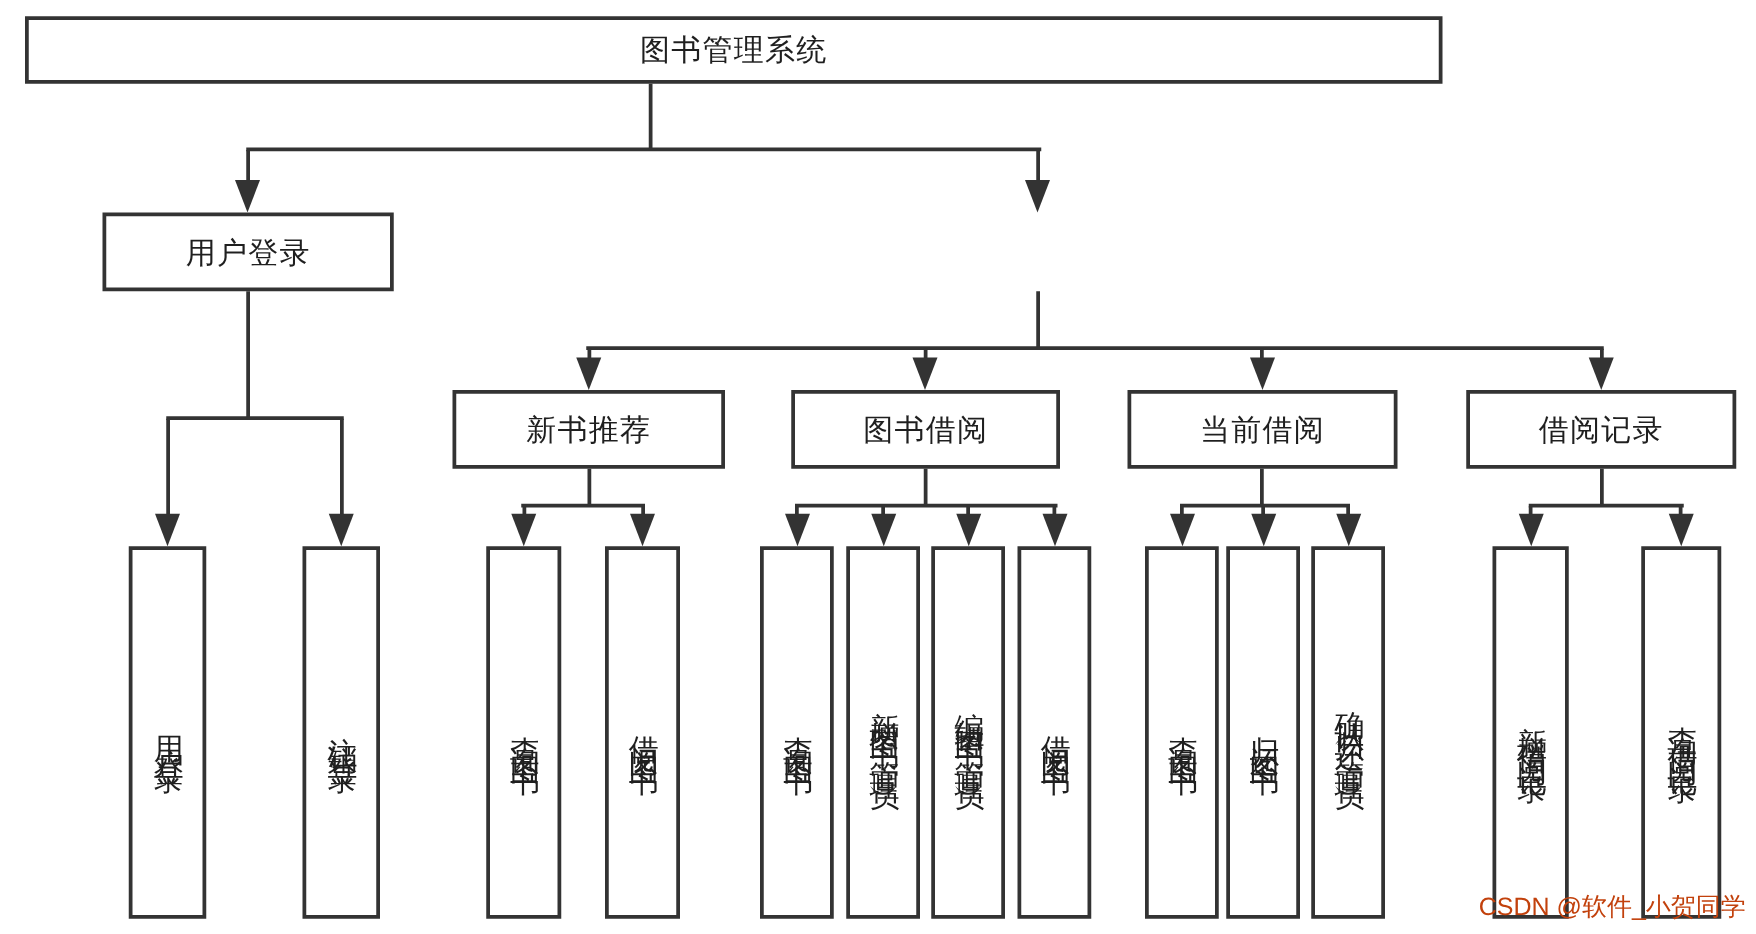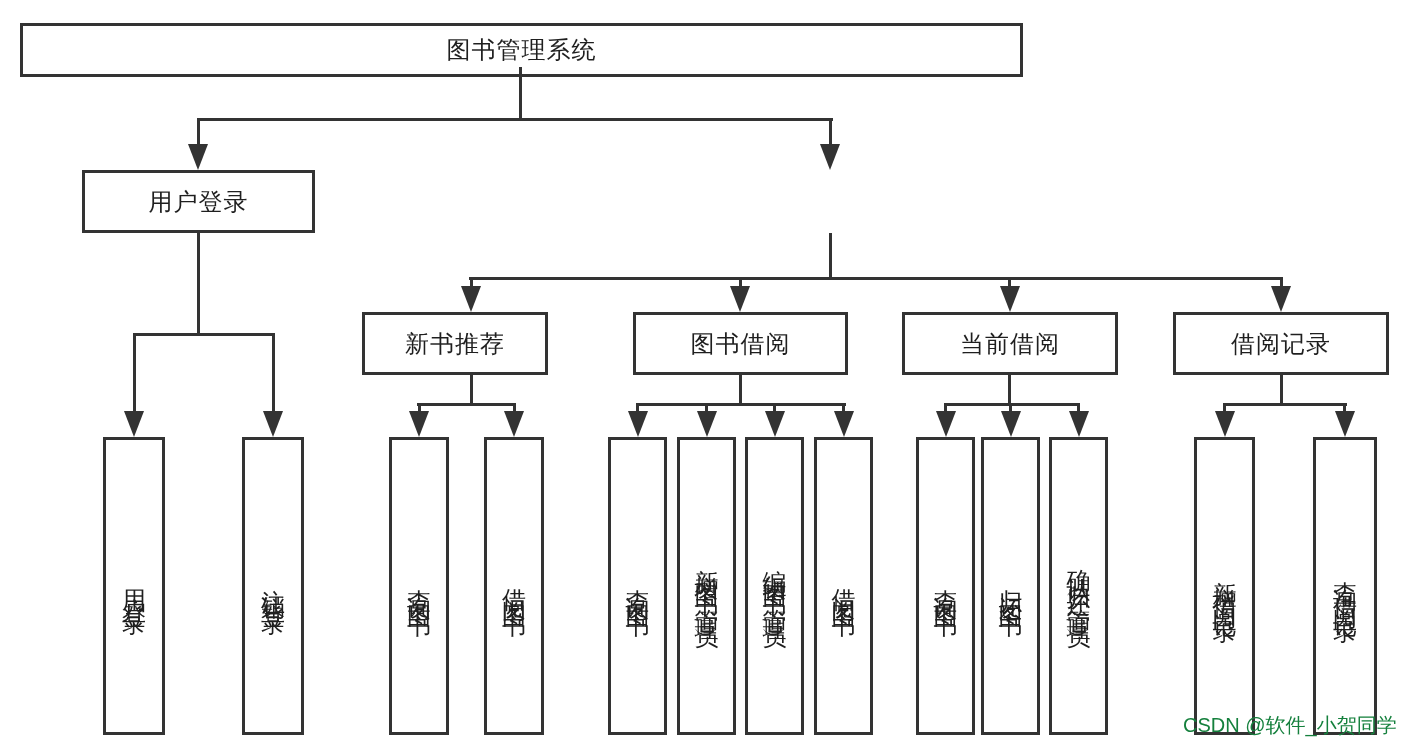--- a/index.html
+++ b/index.html
@@ -21,29 +21,29 @@
     font-size:24px;line-height:1;letter-spacing:8px;color:#1f1f1f;white-space:nowrap;
   }
   .line{position:absolute;background:#333333;}
   .arrow{
     position:absolute;width:0;height:0;
     border-left:10px solid transparent;border-right:10px solid transparent;
     border-top:26px solid #333333;
   }
   .watermark{
     position:absolute;left:1183px;top:712px;z-index:5;
-    font-size:20px;color:#15803d;white-space:nowrap;
+    font-size:20px;color:#c2410c;white-space:nowrap;
   }
 </style>
 </head>
 <body>
 
 <div id="canvas">
 
-  <div class="box" style="left:20px;top:23px;width:1003px;height:54px">
+  <div class="box" style="left:20px;top:13px;width:1134px;height:54px">
     <span>图书管理系统</span>
   </div>
 
   <div class="line" style="left:519px;top:67px;width:3px;height:53px"></div>
   <div class="line" style="left:197px;top:118px;width:636px;height:3px"></div>
   <div class="line" style="left:197px;top:120px;width:3px;height:26px"></div>
   <div class="arrow" style="left:188px;top:144px"></div>
   <div class="line" style="left:829px;top:120px;width:3px;height:26px"></div>
   <div class="arrow" style="left:820px;top:144px"></div>
 
@@ -62,21 +62,21 @@
   <div class="line" style="left:469px;top:277px;width:814px;height:3px"></div>
   <div class="line" style="left:470px;top:279px;width:3px;height:9px"></div>
   <div class="arrow" style="left:461px;top:286px"></div>
   <div class="line" style="left:739px;top:279px;width:3px;height:9px"></div>
   <div class="arrow" style="left:730px;top:286px"></div>
   <div class="line" style="left:1008px;top:279px;width:3px;height:9px"></div>
   <div class="arrow" style="left:1000px;top:286px"></div>
   <div class="line" style="left:1280px;top:279px;width:3px;height:9px"></div>
   <div class="arrow" style="left:1271px;top:286px"></div>
 
-  <div class="box" style="left:362px;top:312px;width:186px;height:63px">
+  <div class="box" style="left:362px;top:312px;width:218px;height:63px">
     <span>新书推荐</span>
   </div>
   <div class="box" style="left:902px;top:312px;width:216px;height:63px">
     <span>当前借阅</span>
   </div>
   <div class="box" style="left:633px;top:312px;width:215px;height:63px">
     <span>图书借阅</span>
   </div>
   <div class="box" style="left:1173px;top:312px;width:216px;height:63px">
     <span>借阅记录</span>

